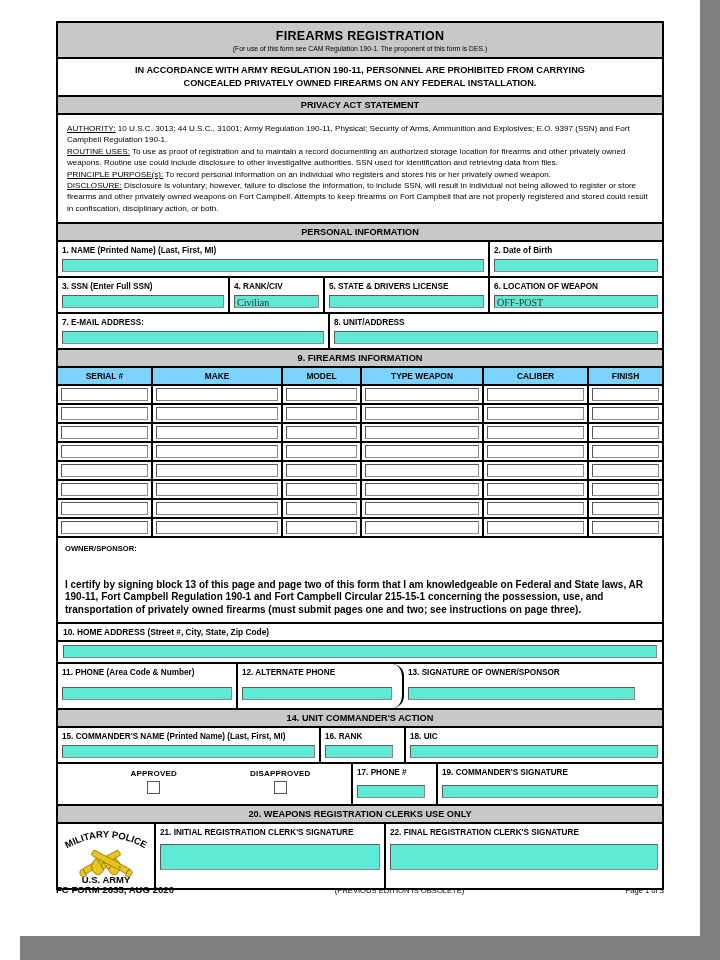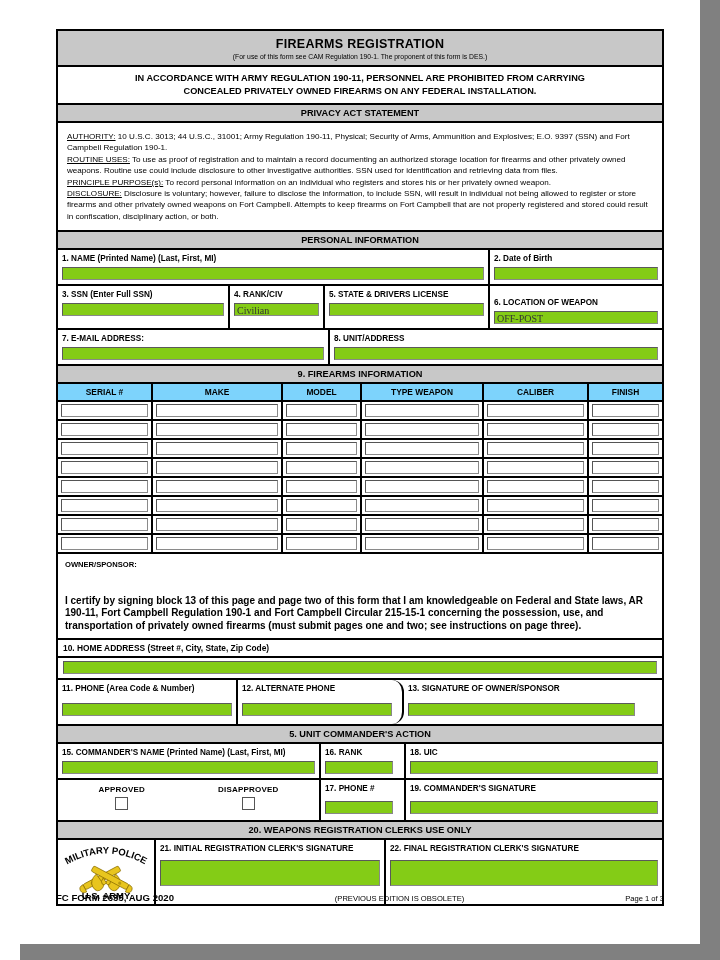--- a/index.html
+++ b/index.html
@@ -25,21 +25,21 @@
   }
   .viewer-band-bottom {
     position: absolute;
     left: 20px; bottom: 0;
     width: 700px; height: 28px;
     background: #808080;
   }
 
   .page {
     position: absolute;
-    left: 0; top: 12px;
+    left: 0; top: 4px;
     width: 700px;
     height: 932px;
     background: #ffffff;
   }
 
   .form {
     position: absolute;
     left: 56px;
     top: 17px;
     width: 608px;
@@ -107,21 +107,21 @@
     display: block;
     white-space: nowrap;
     line-height: 11px;
   }
 
   
   .inp {
     border: 1px solid #888;
     border-top-color: #5a5a5a;
     border-left-color: #5a5a5a;
-    background: #84cc16;
+    background: #5eead4;
     height: 13px;
     margin-top: 3px;
     font-family: "Liberation Serif", serif;
     font-size: 10px;
     line-height: 13px;
     padding: 0 2px;
     color: #333;
     overflow: hidden;
     white-space: nowrap;
     box-sizing: border-box;
@@ -270,21 +270,21 @@
         <div class="inp"></div>
       </div>
       <div class="cell" style="flex:0 0 95px;">
         <span class="lbl">4. RANK/CIV</span>
         <div class="inp">Civilian</div>
       </div>
       <div class="cell" style="flex:0 0 165px;">
         <span class="lbl">5. STATE &amp; DRIVERS LICENSE</span>
         <div class="inp"></div>
       </div>
-      <div class="cell" style="flex:1 1 auto;margin-top:8px;">
+      <div class="cell" style="flex:1 1 auto;">
         <span class="lbl">6.  LOCATION OF WEAPON</span>
         <div class="inp">OFF-POST</div>
       </div>
     </div>
 
     <div class="row">
       <div class="cell" style="flex:0 0 272px;">
         <span class="lbl">7.  E-MAIL ADDRESS:</span>
         <div class="inp"></div>
       </div>
@@ -489,39 +489,39 @@
       <div class="cell" style="flex:0 0 166px; padding-bottom:8px;border-radius:12px;">
         <span class="lbl">12. ALTERNATE PHONE</span>
         <div class="inp" style="margin-top:9px; width:150px;"></div>
       </div>
       <div class="cell" style="flex:1 1 auto; padding-bottom:8px;">
         <span class="lbl">13.  SIGNATURE OF OWNER/SPONSOR</span>
         <div class="inp" style="margin-top:9px; width:227px;"></div>
       </div>
     </div>
 
-    <div class="band gray section-head">5. UNIT COMMANDER'S ACTION</div>
+    <div class="band gray section-head">14. UNIT COMMANDER'S ACTION</div>
 
     <div class="row">
       <div class="cell" style="flex:0 0 263px;">
         <span class="lbl">15. COMMANDER'S NAME (Printed Name) (Last, First, MI)</span>
         <div class="inp"></div>
       </div>
       <div class="cell" style="flex:0 0 85px;">
         <span class="lbl">16. RANK</span>
         <div class="inp" style="width:68px;"></div>
       </div>
       <div class="cell" style="flex:1 1 auto;">
         <span class="lbl">18. UIC</span>
         <div class="inp"></div>
       </div>
     </div>
 
     <div class="row">
-      <div class="cell" style="flex:0 0 263px; padding-bottom:6px;">
+      <div class="cell" style="flex:0 0 263px; padding-bottom:6px;margin-left:32px;">
         <div class="chk-area">
           <div class="chk-item">
             <span class="cl">APPROVED</span>
             <div class="chk-box"></div>
           </div>
           <div class="chk-item">
             <span class="cl">DISAPPROVED</span>
             <div class="chk-box"></div>
           </div>
         </div>

